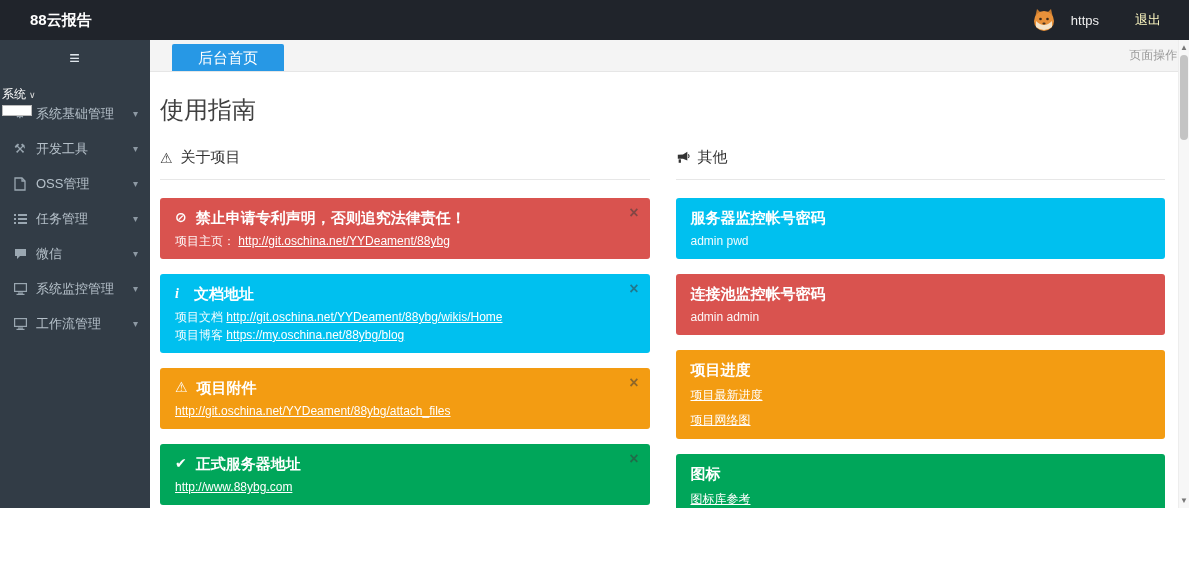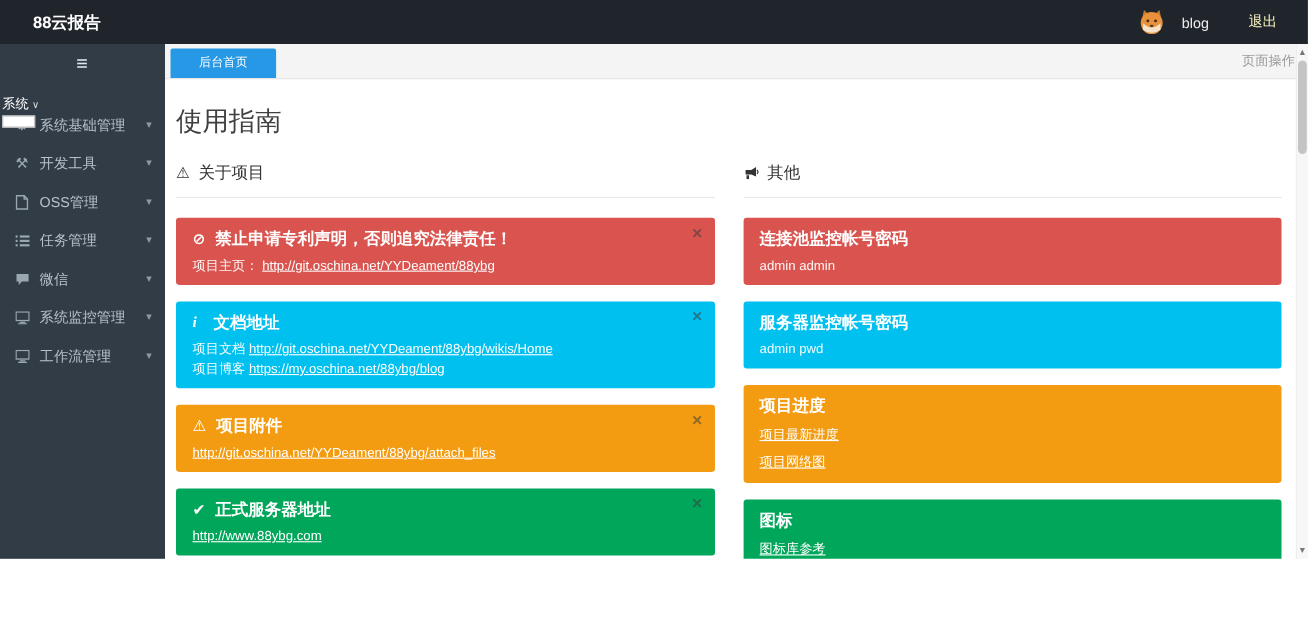--- a/index.html
+++ b/index.html
@@ -46,22 +46,22 @@
   .nav-label { flex: 1; white-space: nowrap; overflow: hidden; }
   .nav-caret { font-size: 10px; color: #8d99a3; }
 
   
   .main { flex: 1; position: relative; background: #fff; min-width: 0; display: flex; flex-direction: column; }
   .tabbar {
     height: 32px; flex: 0 0 32px; background: var(--tab_bar_bg);
     display: flex; align-items: flex-end; border-bottom: 1px solid #e6e6e6;
   }
   .tab {
-    height: 27px; line-height: 27px; padding: 0 26px; margin-left: 5px;
-    background: var(--tab_active_bg); color: #fff; font-size: 11px;
+    height: 27px; line-height: 27px; padding: 0 26px; margin-left: 22px;
+    background: var(--tab_active_bg); color: #fff; font-size: 15px;
     border-top-left-radius: 2px; border-top-right-radius: 2px; cursor: pointer;
   }
   .page-ops {
     margin-left: auto; align-self: center; color: #9a9a9a; font-size: 12px;
     padding-right: 4px; cursor: pointer;
   }
   .page-ops .caret2 { font-size: 9px; color: #b5b5b5; }
 
   .content { flex: 1; padding: 0 24px 0 10px; position: relative; overflow: hidden; }
   h1.page-title { font-size: 24px; font-weight: 400; color: #404040; margin: 22px 0 22px 0; }
@@ -123,21 +123,21 @@
         <svg width="26" height="26" viewBox="0 0 26 26">
           <polygon points="4,11 6,2 11,7" fill="#c87b2e"></polygon>
           <polygon points="22,11 20,2 15,7" fill="#c87b2e"></polygon>
           <circle cx="13" cy="14" r="10" fill="#e8913a"></circle>
           <path d="M5 14 Q13 22 21 14 L21 20 Q13 26 5 20 Z" fill="#f4e3c8"></path>
           <circle cx="9.5" cy="12" r="1.3" fill="#3a2a1a"></circle>
           <circle cx="16.5" cy="12" r="1.3" fill="#3a2a1a"></circle>
           <ellipse cx="13" cy="16.5" rx="1.6" ry="1.1" fill="#4a3523"></ellipse>
         </svg>
       </span>
-      <span class="top-user">blog</span>
+      <span class="top-user">https</span>
       <a class="logout">退出</a>
     </div>
   </header>
 
   <div class="body-row">
 
     <aside class="sidebar">
       <div class="hamburger">≡</div>
       <div class="sys-select">
         <span>系统</span><span class="sys-caret">∨</span>
@@ -297,28 +297,28 @@
               <span class="hicon">
                 <svg width="14" height="13" viewBox="0 0 16 15">
                     <path d="M13 1 L13 11 L8 8.8 L2 8.8 L2 4.2 L8 4 Z" fill="#333"></path>
                     <rect x="3" y="9.6" width="2.6" height="4" fill="#333"></rect>
                     <path d="M14 4 q2 2 0 4" stroke="#333" stroke-width="1.2" fill="none"></path>
                   </svg>
               </span>
               <span>其他</span>
             </div>
 
+            <div class="alert bg-info">
+              <div class="alert-title">服务器监控帐号密码</div>
+              <div class="alert-line">admin pwd</div>
+            </div>
+
             <div class="alert bg-danger">
               <div class="alert-title">连接池监控帐号密码</div>
               <div class="alert-line">admin admin</div>
-            </div>
-
-            <div class="alert bg-info">
-              <div class="alert-title">服务器监控帐号密码</div>
-              <div class="alert-line">admin pwd</div>
             </div>
 
             <div class="alert bg-warning">
               <div class="alert-title">项目进度</div>
               <a class="link-row">项目最新进度</a>
               <a class="link-row">项目网络图</a>
             </div>
 
             <div class="alert bg-success">
               <div class="alert-title">图标</div>

